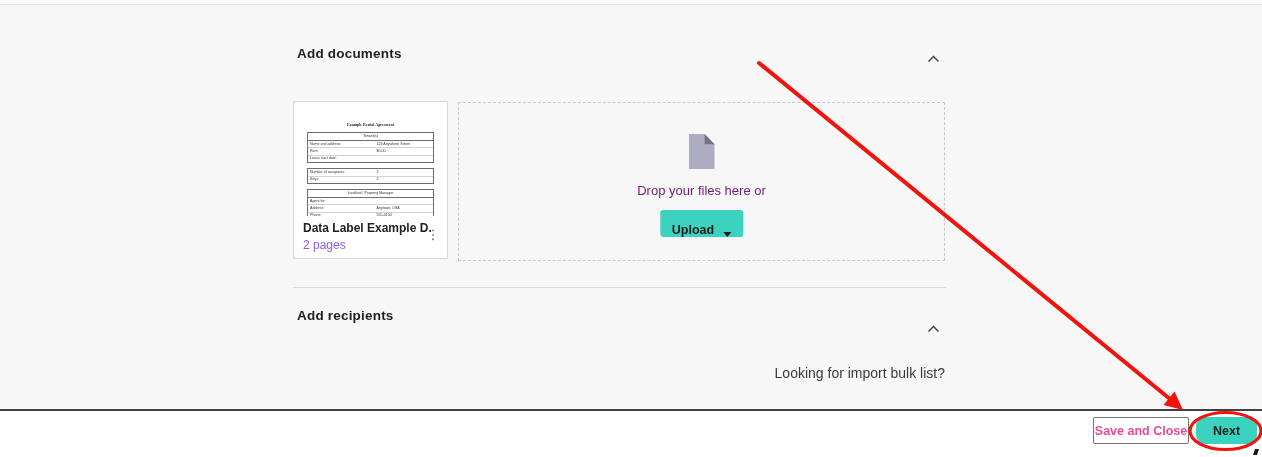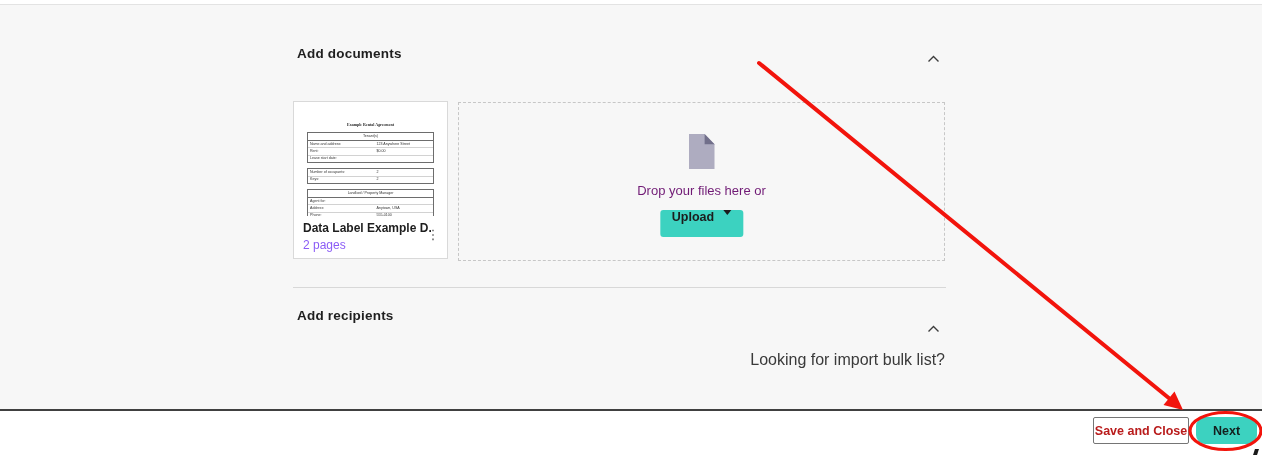--- a/index.html
+++ b/index.html
@@ -45,36 +45,36 @@
                width:26px; height:35px; }
   .fi-page { position:absolute; inset:0; background:#aeacc0;
              clip-path:polygon(0 0, 62% 0, 100% 29%, 100% 100%, 0 100%); }
   .fi-fold { position:absolute; inset:0; background:#716f8a;
              clip-path:polygon(62% 0, 100% 29%, 62% 29%); }
   .drop-text { position:absolute; left:0; width:100%; top:80px; text-align:center;
                font-size:13px; color:#701a75; }
   .upload-btn { position:absolute; left:50%; top:107px; transform:translateX(-50%);
                 height:27px; padding:0 12px; background:#3cd2c0; border:none; border-radius:3px;
                 font-family:"Liberation Sans", sans-serif; font-size:12.5px; font-weight:600;
-                color:#1c1c1c; cursor:pointer; display:flex; align-items:flex-start; }
+                color:#1c1c1c; cursor:pointer; display:flex; align-items:flex-end; }
   .caret-down { display:inline-block; width:0; height:0; margin-left:9px;
                 border-left:4px solid transparent; border-right:4px solid transparent;
                 border-top:5px solid #1c1c1c; }
 
   .divider { position:absolute; left:293px; top:282px; width:653px; height:1px; background:#d8d8d8; }
 
-  .bulk-link { position:absolute; right:317px; top:346px; font-size:16px; color:#3a3a3a;
+  .bulk-link { position:absolute; right:317px; top:360px; font-size:14px; color:#3a3a3a;
                cursor:pointer; }
 
   
   .footer { position:absolute; top:413px; left:0; width:1262px; height:44px; background:#ffffff; }
   .btn-secondary { position:absolute; left:1093px; top:4px; width:96px; height:27px;
                    background:#ffffff; border:1px solid #757575; border-radius:2px;
                    font-family:"Liberation Sans", sans-serif; font-size:12.5px; font-weight:600;
-                   color:#b91c1c; cursor:pointer; }
+                   color:#ec4899; cursor:pointer; }
   .btn-primary { position:absolute; left:1196px; top:4px; width:61px; height:27px;
                  background:#3cd2c0; border:none; border-radius:9px;
                  font-family:"Liberation Sans", sans-serif; font-size:12.5px; font-weight:600;
                  color:#14201e; cursor:pointer; }
   .stray { position:absolute; left:1254px; top:36px; width:4px; height:6px; background:#1a1a1a;
            transform:skewX(-18deg); }
 
   
   .annotation { position:absolute; top:0; left:0; width:1262px; height:457px;
                 pointer-events:none; z-index:10; }

